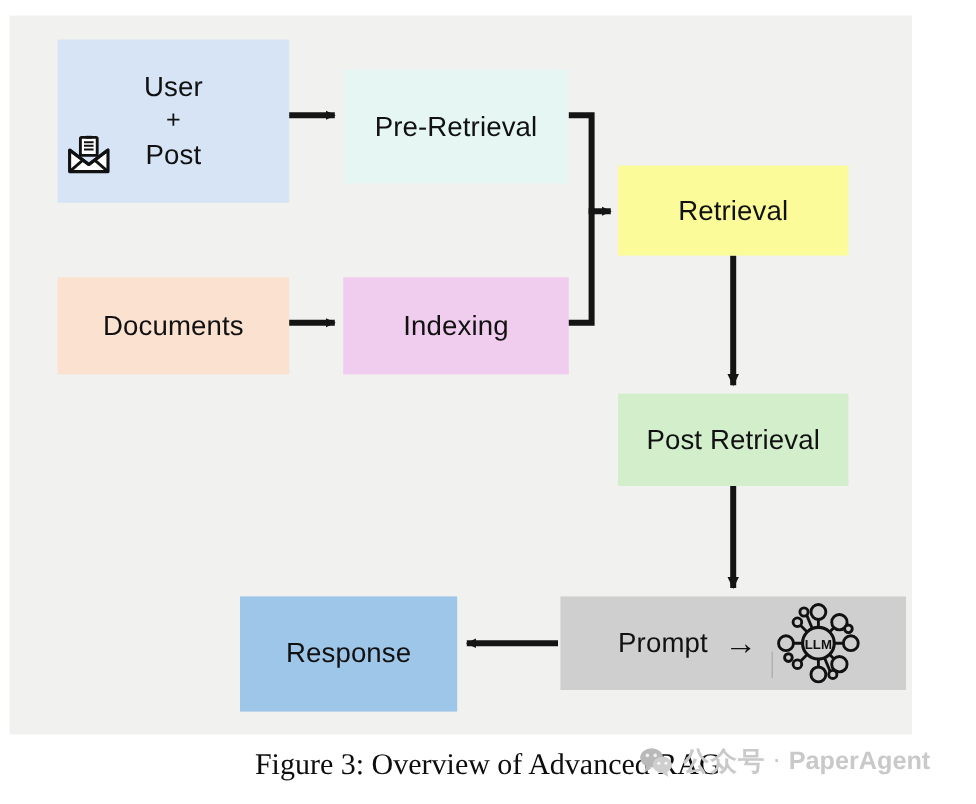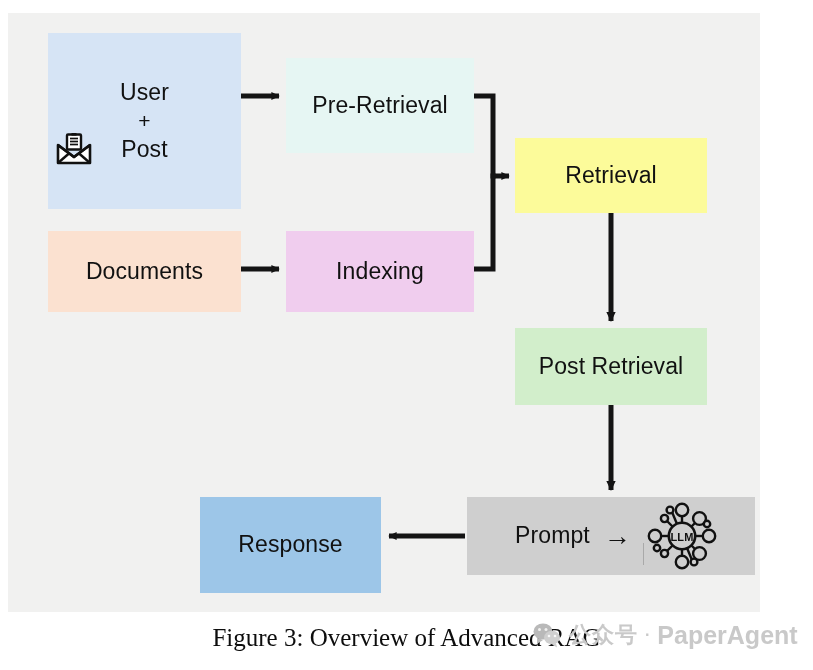--- a/index.html
+++ b/index.html
@@ -28,21 +28,21 @@
     font-family: "Liberation Sans", sans-serif;
     font-size: 23px;
     font-weight: 400;
     letter-spacing: 0.1px;
     line-height: 1.28;
     text-align: center;
     box-sizing: border-box;
   }
 
   
-  #node-user        { left: 40px;  top: 20px;  width: 193px; height: 176px; }
+  #node-user        { left: 40px;  top: 20px;  width: 193px; height: 136px; }
   #node-preretr     { left: 278px; top: 45px;  width: 188px; height: 95px;  }
   #node-documents   { left: 40px;  top: 218px; width: 193px; height: 81px;  }
   #node-indexing    { left: 278px; top: 218px; width: 188px; height: 81px;  }
   #node-retrieval   { left: 507px; top: 125px; width: 192px; height: 75px;  }
   #node-postretr    { left: 507px; top: 315px; width: 192px; height: 77px;  }
   #node-prompt      { left: 459px; top: 484px; width: 288px; height: 78px;  }
   #node-response    { left: 192px; top: 484px; width: 181px; height: 96px;  }
 
   .user-stack {
     display: flex;
@@ -120,21 +120,21 @@
     align-items: center;
     gap: 7px;
     color: #c9c9c9;
     font-family: "Liberation Sans", sans-serif;
     font-size: 21px;
     white-space: nowrap;
     font-weight: bold;
   }
   #watermark .wm-cn { font-size: 22px; letter-spacing: 1px; }
   #watermark .wm-dot { font-size: 16px; }
-  #watermark .wm-name { font-size: 25px; }
+  #watermark .wm-name { font-size: 21px; }
   .wechat-wrap { line-height: 0; display: block; }
 </style>
 </head>
 <body>
 
 <div id="root">
 
   <div id="canvas">
 
     <svg id="wires" viewBox="0 0 752 599" width="752" height="599">

